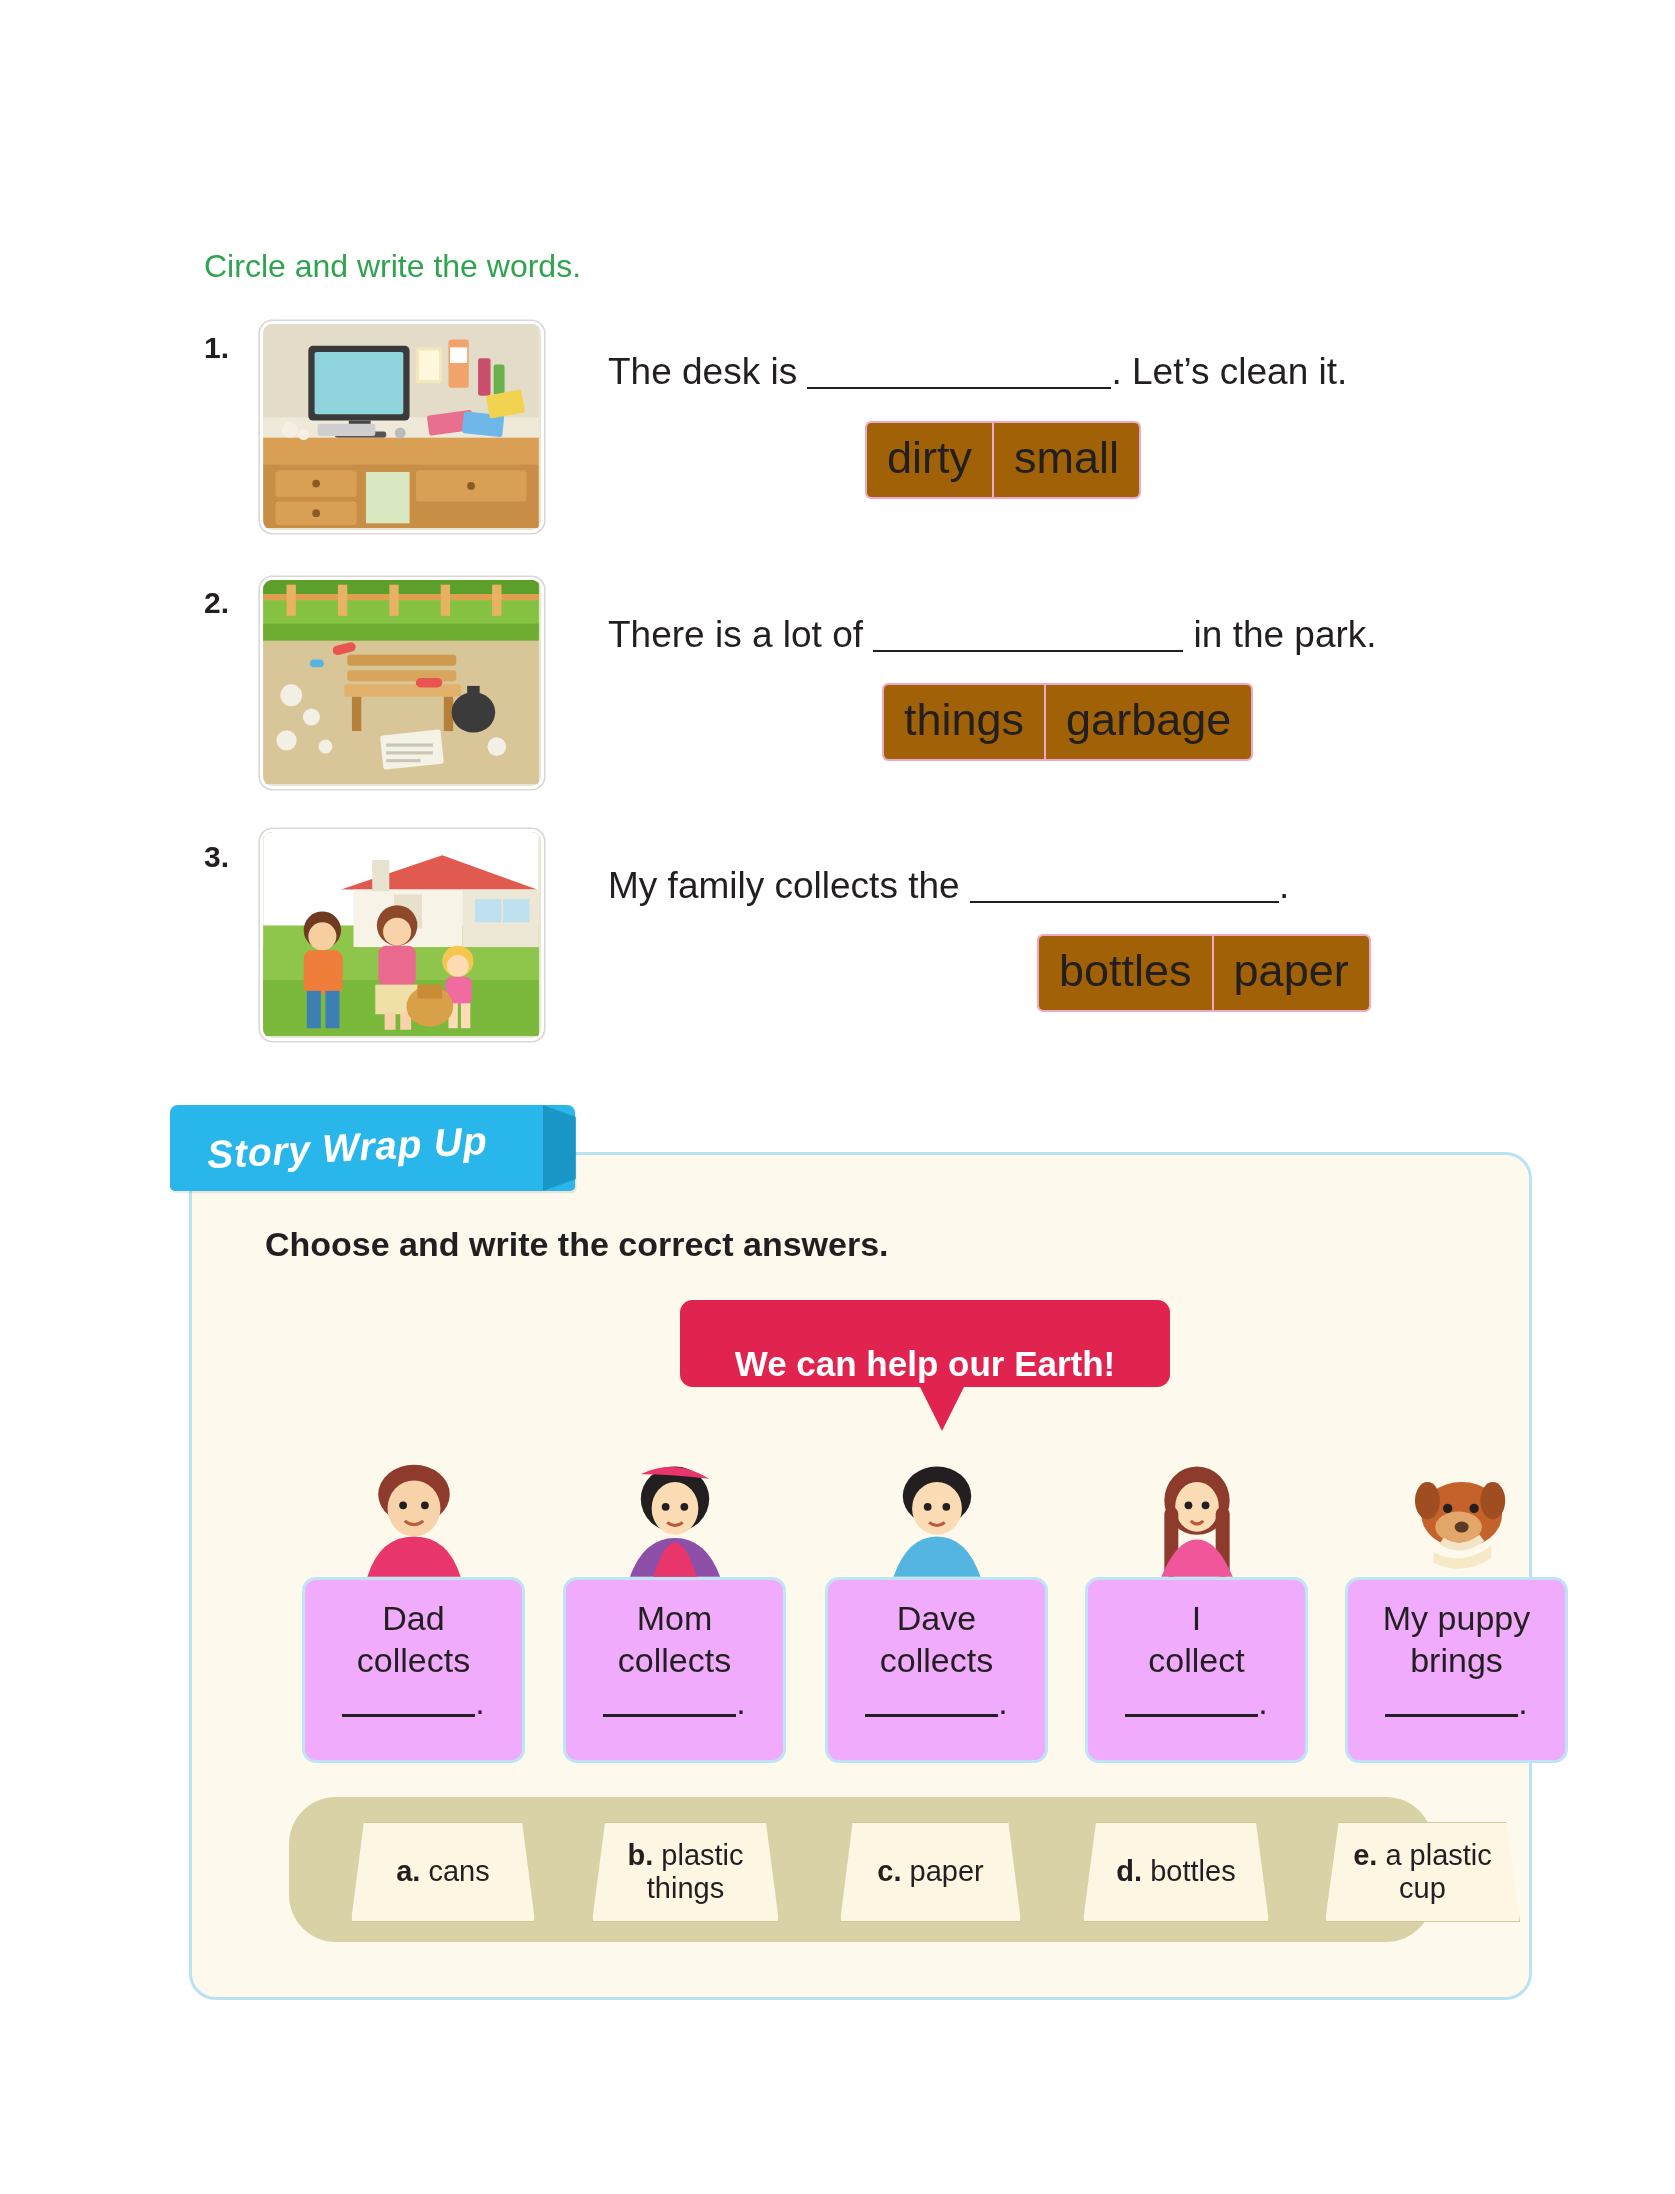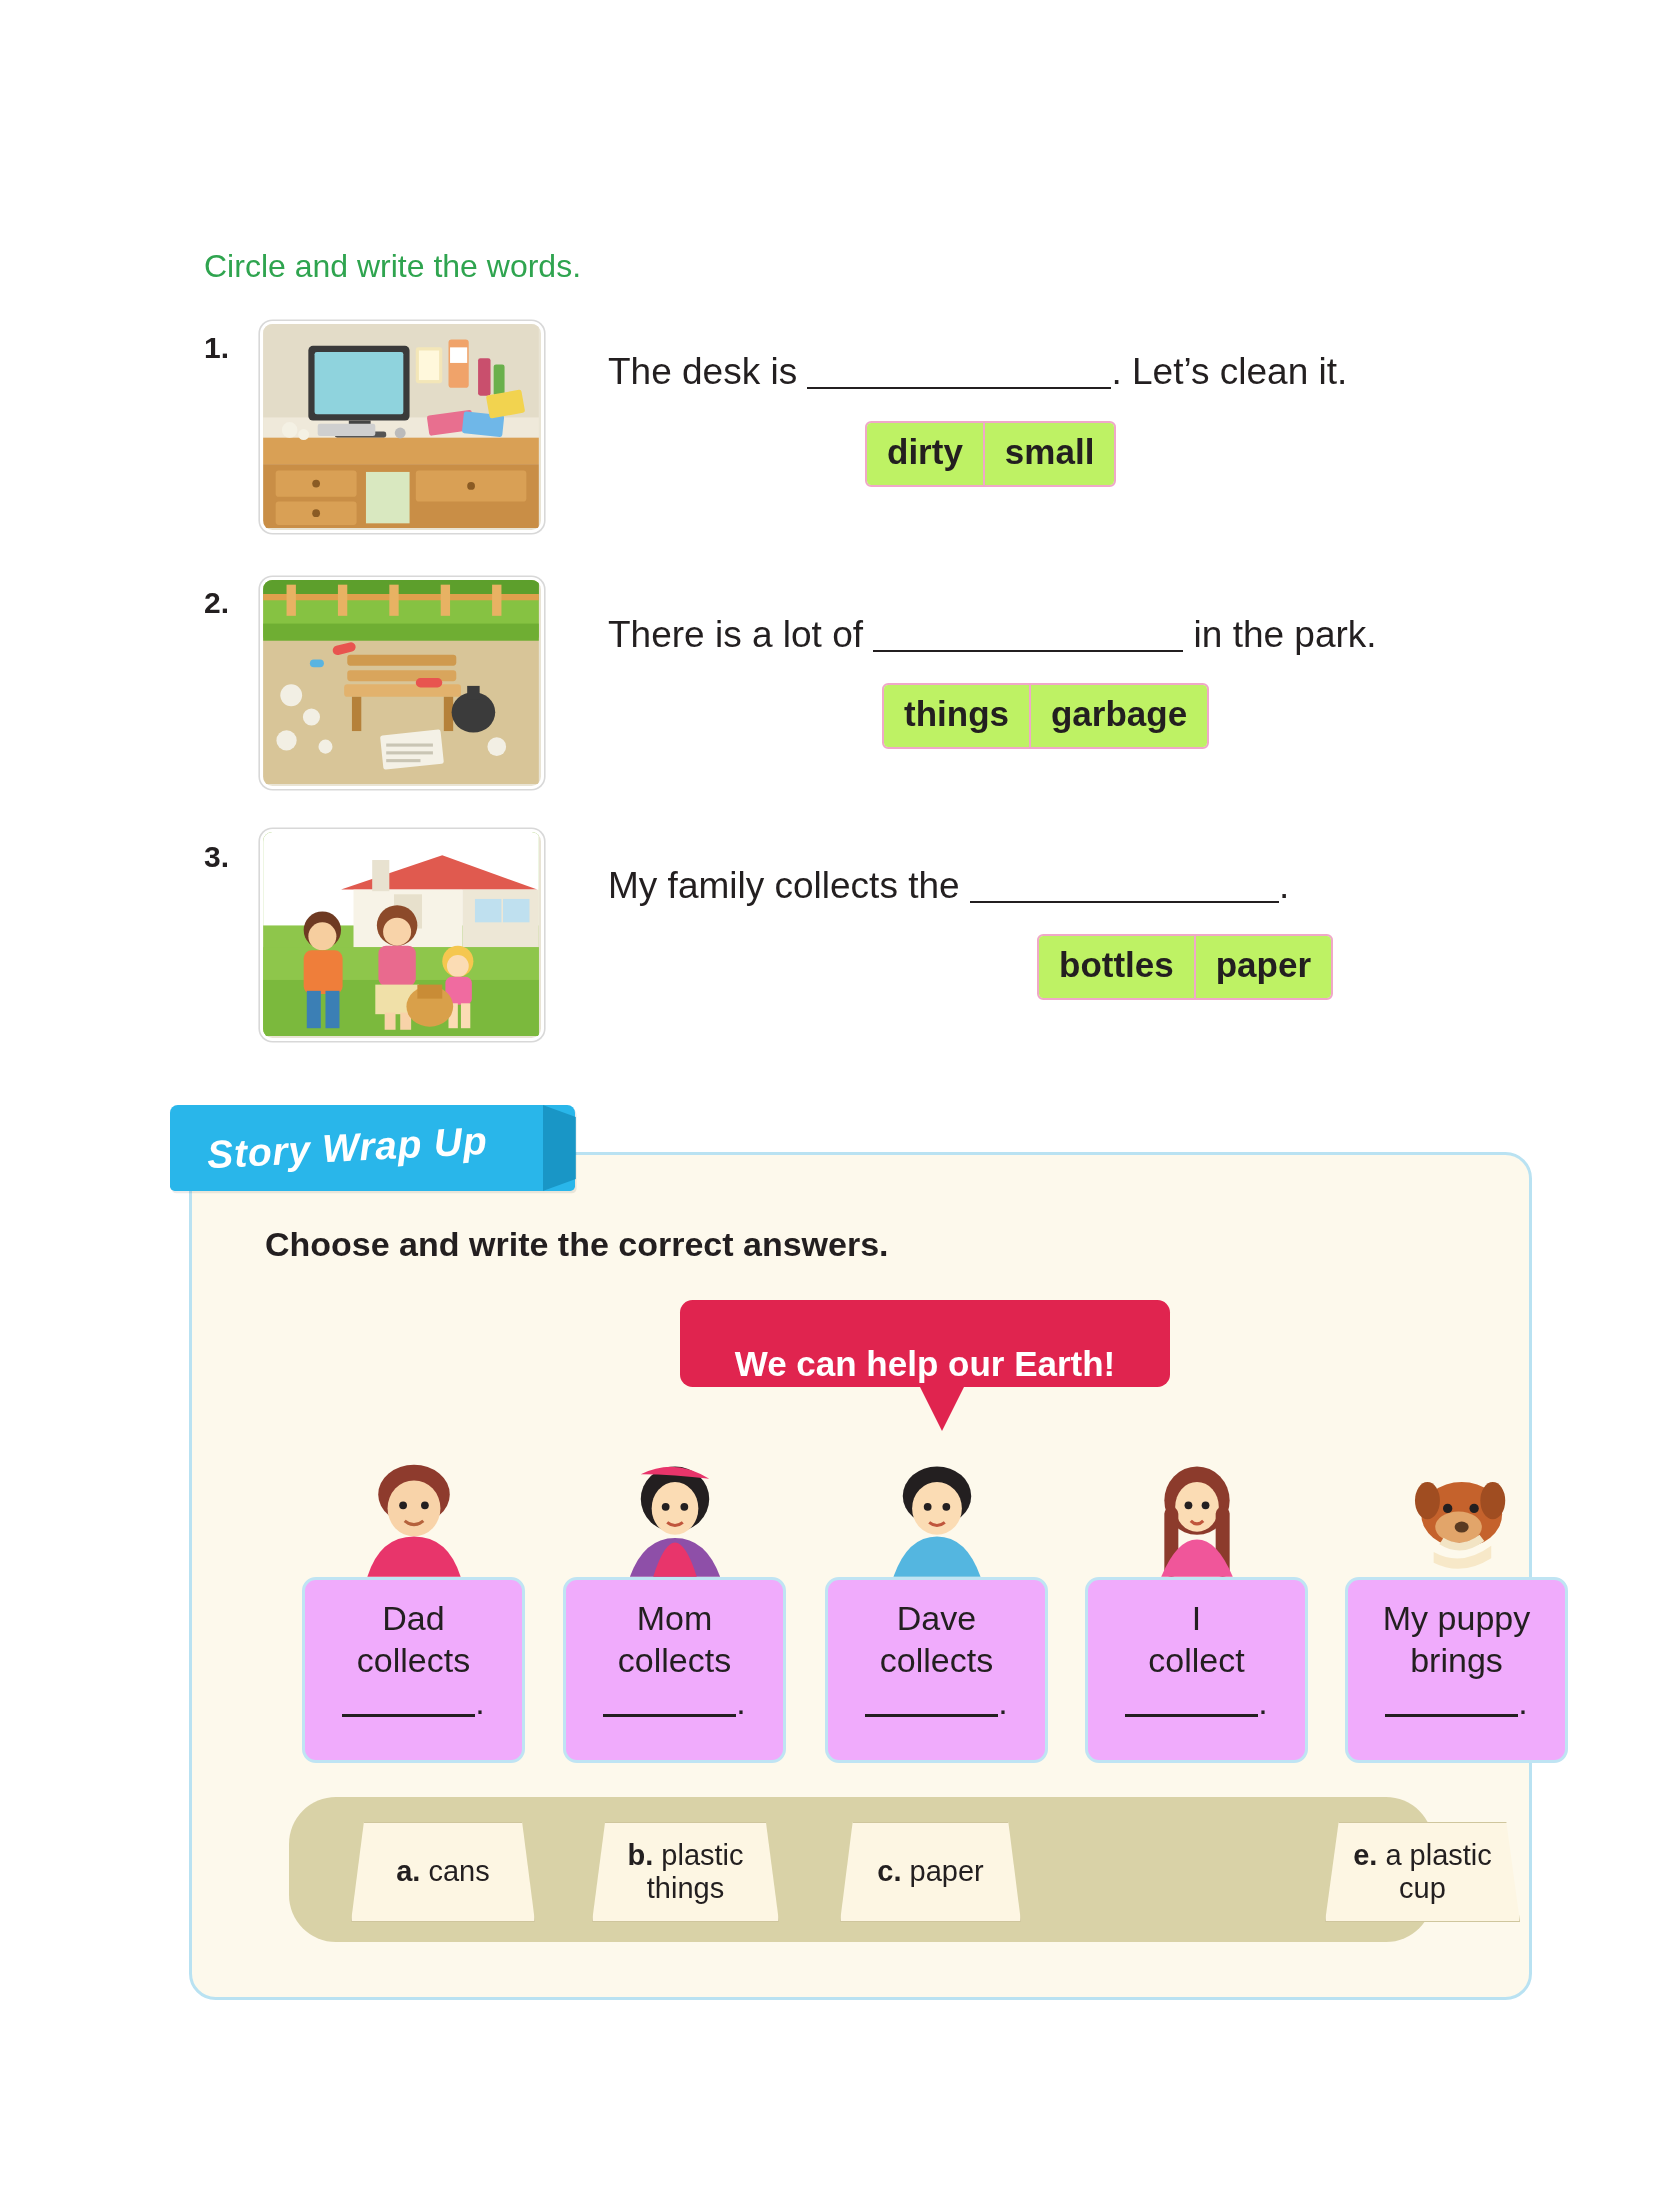--- a/index.html
+++ b/index.html
@@ -69,25 +69,24 @@
   }
   .choices {
     position: absolute;
     display: flex;
     border: 2.3px solid #f0a8c8;
     border-radius: 6.2px;
     overflow: hidden;
     background: #fdeef6;
   }
   .choices .opt {
-    font-size: 35px;
+    font-size: 45px;
     color: #231f20;
     padding: 9.4px 20px 12.5px 20px;
-    background: #bef264;
-    font-weight: bold;
+    background: #a16207;
   }
   .choices .opt + .opt { border-left: 2.3px solid #f0a8c8; }
 
   
   .wrap-panel {
     position: absolute;
     left: 189px;
     top: 1152px;
     width: 1343px;
     height: 848px;
@@ -485,18 +484,21 @@
   <div class="bank"></div>
   <div class="bank-chip" style="left:351px; width:184px;">
     <span><b>a.</b> <span>cans</span></span>
   </div>
   <div class="bank-chip" style="left:592px; width:187px;">
     <span><b>b.</b> <span>plastic things</span></span>
   </div>
   <div class="bank-chip" style="left:840px; width:181px;">
     <span><b>c.</b> <span>paper</span></span>
   </div>
+  <div class="bank-chip" style="left:1083px; width:186px;">
+    <span><b>d.</b> <span>bottles</span></span>
+  </div>
   <div class="bank-chip" style="left:1325px; width:195px;">
     <span><b>e.</b> <span>a plastic cup</span></span>
   </div>
 
 </div>
 
 
 </body></html>

